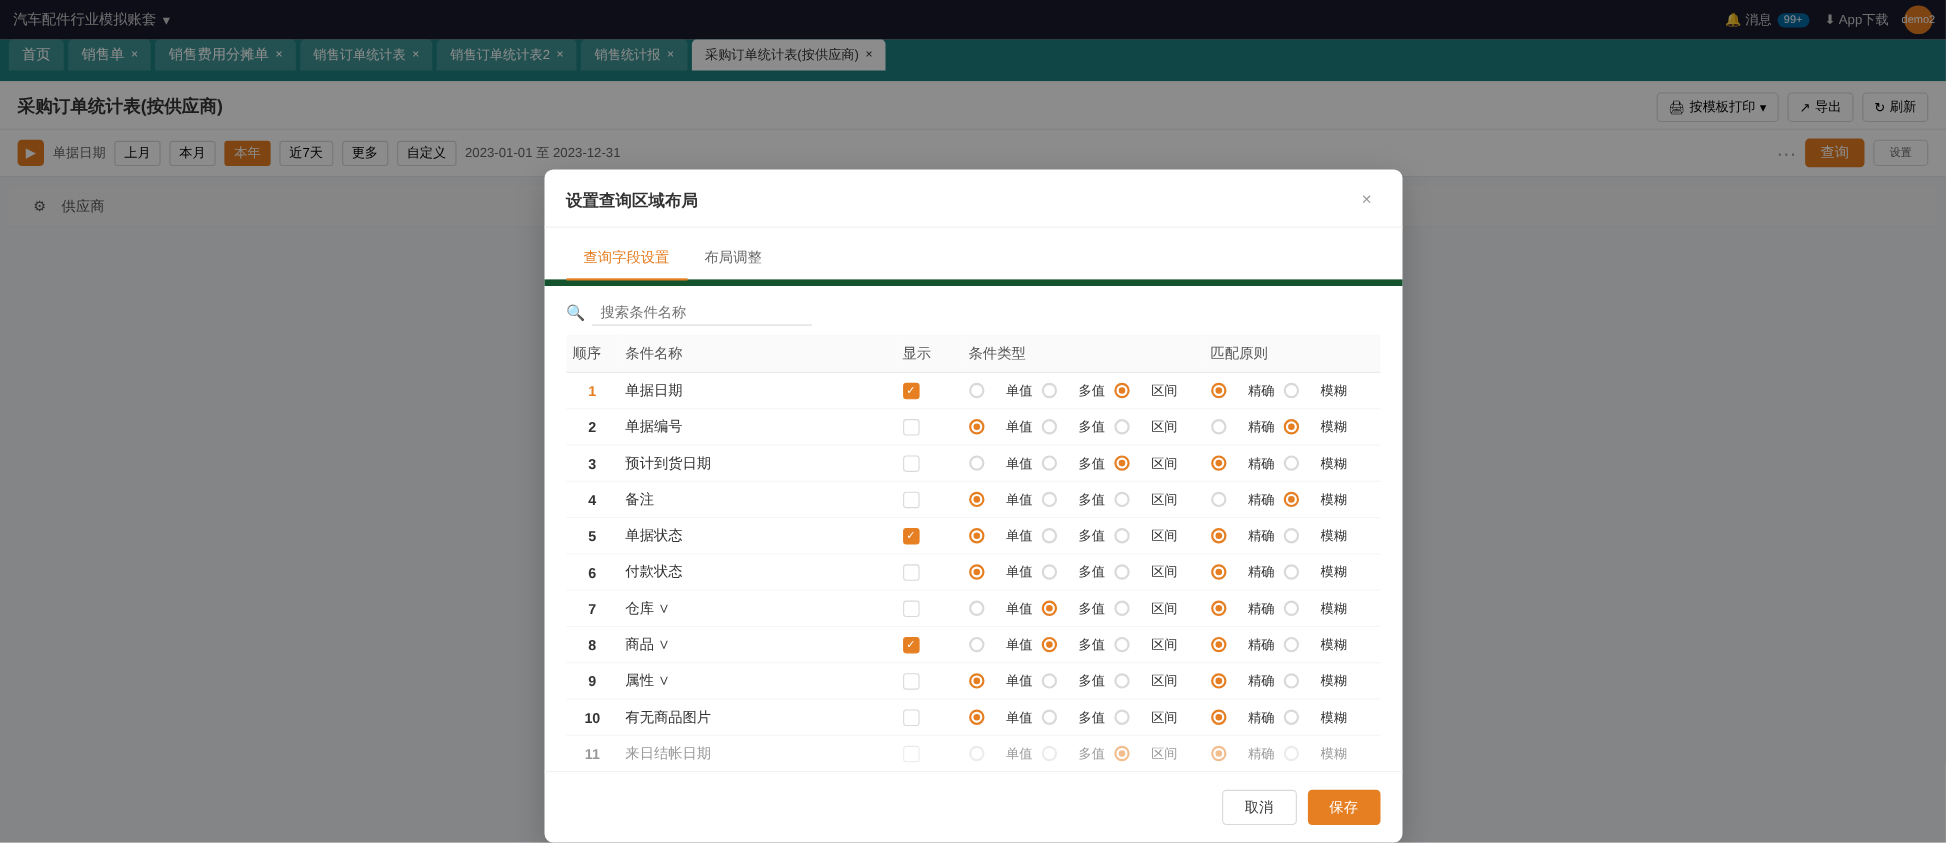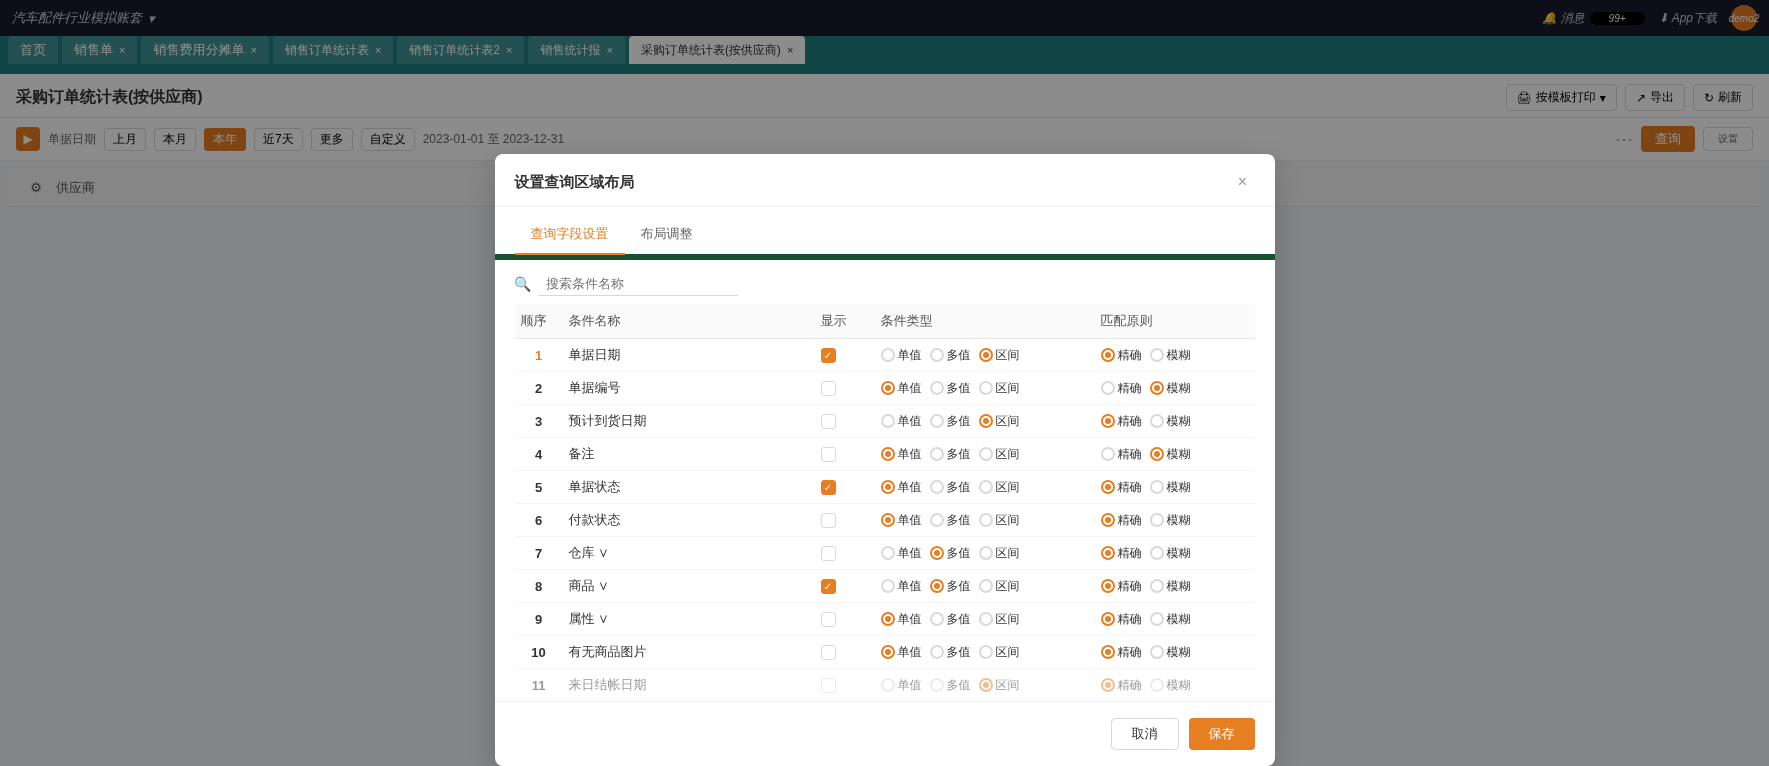--- a/index.html
+++ b/index.html
@@ -7,25 +7,24 @@
 
     
     .top-nav {
       height: 36px;
       background: #1a1a2e;
       display: flex;
       align-items: center;
       justify-content: space-between;
       padding: 0 12px;
       color: #fff;
-      font-style: italic;
     }
     .top-nav-left { font-size: 13px; color: #ccc; display: flex; align-items: center; gap: 6px; }
     .top-nav-right { display: flex; align-items: center; gap: 14px; font-size: 12px; color: #ccc; }
-    .badge { background: #000000; color: #fff; border-radius: 8px; padding: 1px 19px; font-size: 10px; margin-left: 2px; }
+    .badge { background: #0369a1; color: #fff; border-radius: 8px; padding: 1px 6px; font-size: 10px; margin-left: 2px; }
     .avatar { width: 26px; height: 26px; border-radius: 50%; background: #e67e22; display: inline-flex; align-items: center; justify-content: center; color: #fff; font-size: 11px; }
 
     
     .tab-bar {
       height: 38px;
       background: #1f8080;
       display: flex;
       align-items: flex-start;
       padding: 0 8px;
       gap: 4px;
@@ -191,21 +190,21 @@
       vertical-align: middle;
     }
     .col-order { width: 48px; text-align: center; }
     .col-name { min-width: 130px; }
     .col-show { width: 60px; text-align: center; }
     .col-type { width: 220px; }
     .col-match { width: 160px; }
 
     
     .radio-group { display: flex; align-items: center; gap: 8px; }
-    .radio-item { display: flex; align-items: center; gap: 3px; cursor: pointer; font-size: 12px; }
+    .radio-item { display: flex; align-items: center; gap: 20px; cursor: pointer; font-size: 12px; }
     .radio-circle {
       width: 14px; height: 14px;
       border-radius: 50%;
       border: 2px solid #d9d9d9;
       display: flex; align-items: center; justify-content: center;
       flex-shrink: 0;
     }
     .radio-circle.checked {
       border-color: #e67e22;
     }

